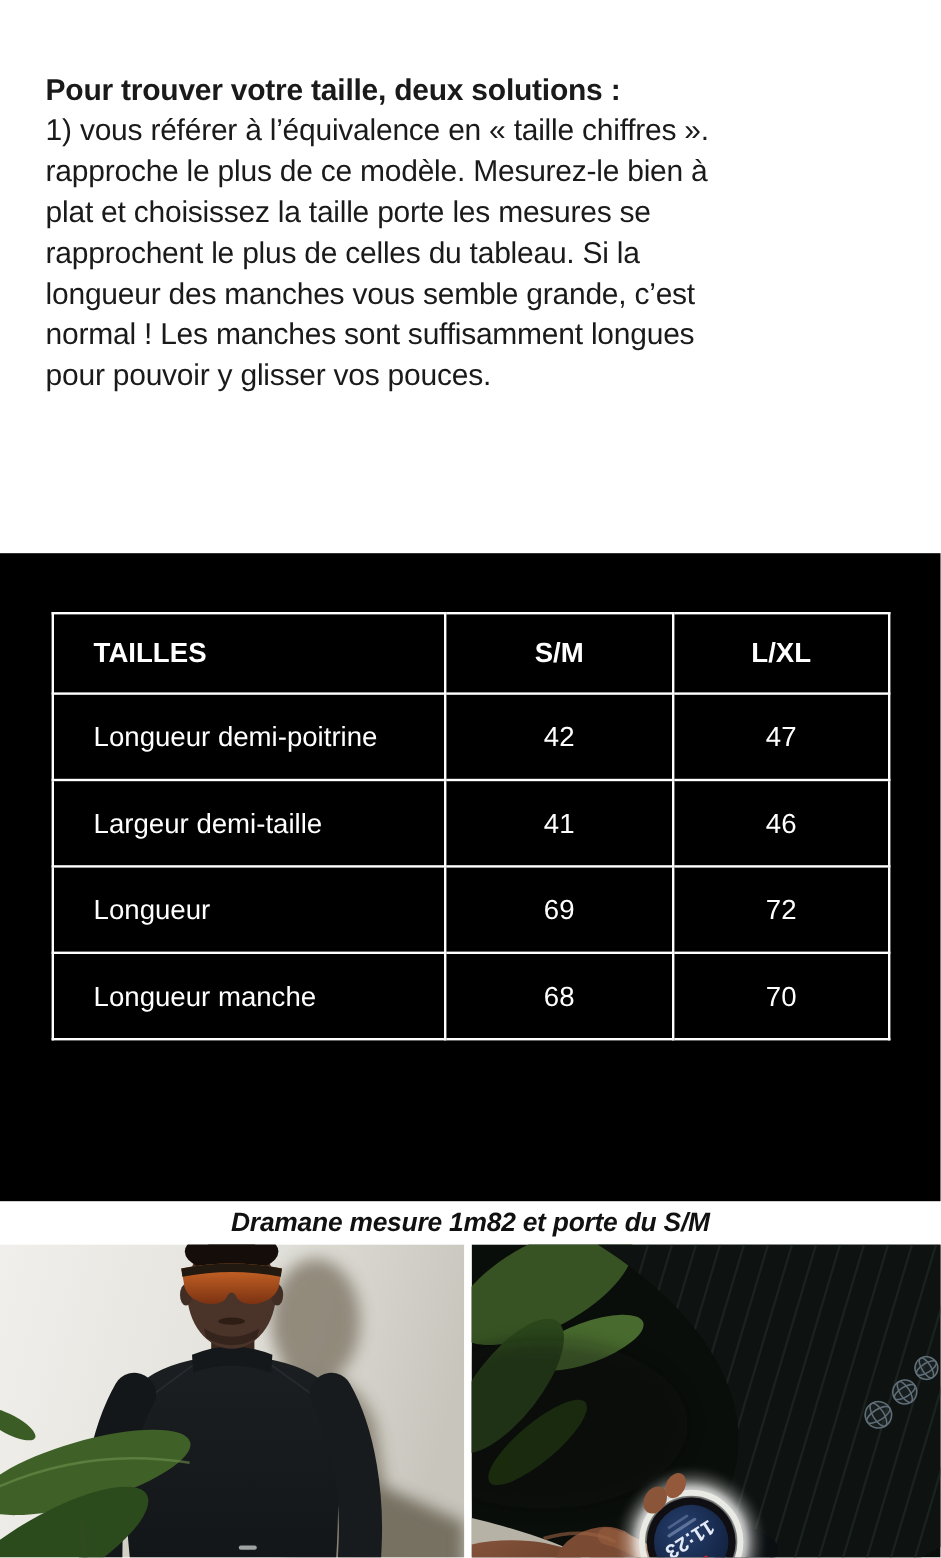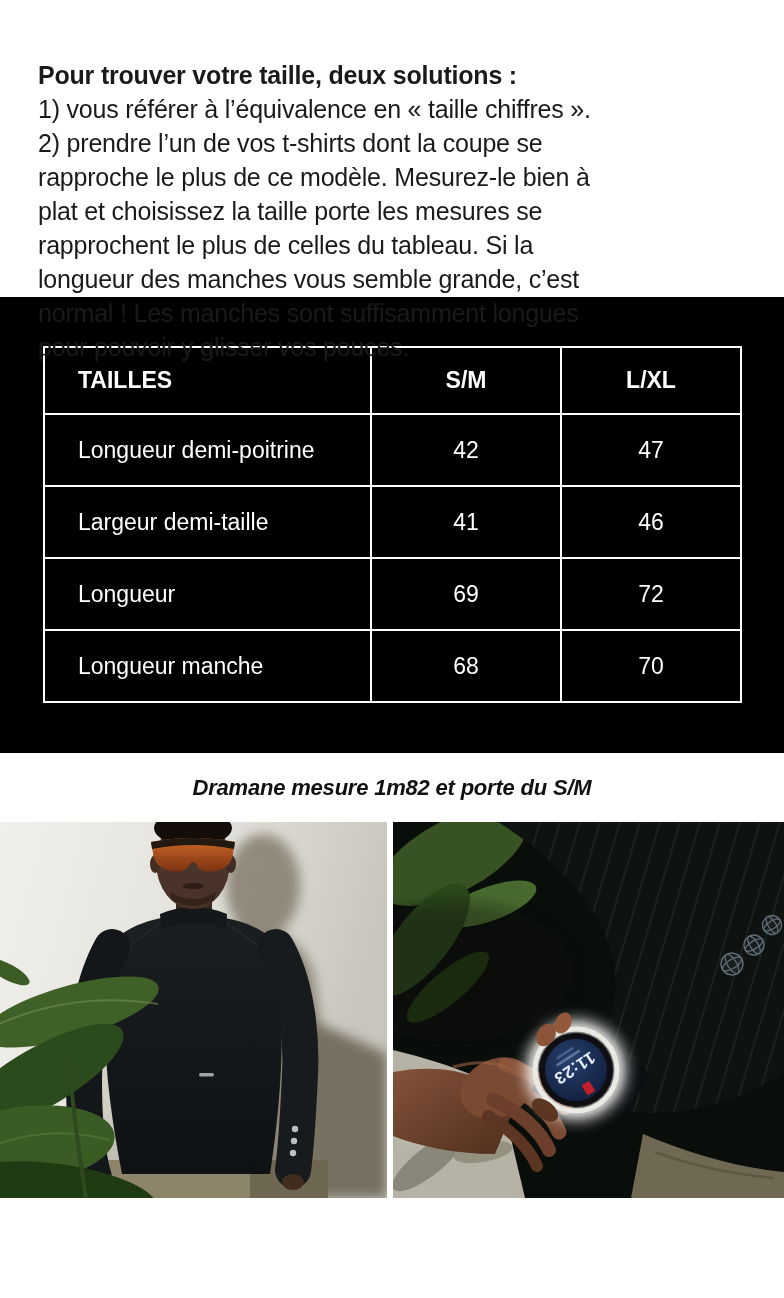--- a/index.html
+++ b/index.html
@@ -1,55 +1,54 @@
 <!DOCTYPE html>
 <html><head>
 <meta charset="utf-8">
 <style>
   * { margin: 0; padding: 0; box-sizing: border-box; }
   html, body { width: 784px; background: #ffffff; }
   body { font-family: "Liberation Sans", "DejaVu Sans", sans-serif; }
   .page { width: 784px; height: 1298px; overflow: hidden; background: #ffffff; position: relative; }
 
   
-  .intro { height: 297px; padding: 58px 30px 0 38px; color: #1a1a1a; }
+  .intro { height: 461px; padding: 58px 30px 0 38px; color: #1a1a1a; }
   .intro-line { font-size: 25px; line-height: 34px; white-space: nowrap; letter-spacing: -0.2px; }
   .intro-line.bold { font-weight: bold; }
 
   
-  .black-band { height: 456px; background: #000000; overflow: hidden; }
+  .black-band { height: 540px; background: #000000; overflow: hidden; }
   .size-table { margin: 49px 0 0 43px; border-collapse: collapse; table-layout: fixed; width: 697px; color: #ffffff; }
   .size-table th, .size-table td { border: 2px solid #ffffff; background: #000000; font-size: 23px; font-weight: normal; }
   .size-table thead tr { height: 67px; }
   .size-table tbody tr { height: 72px; }
   .size-table .c-label { width: 327px; text-align: left; padding-left: 33px; }
   .size-table .c-sm { width: 190px; text-align: center; }
   .size-table .c-lxl { width: 180px; text-align: center; }
   .size-table thead th { font-weight: bold; }
 
   
-  .caption-band { height: 69px; display: flex; align-items: center; justify-content: center; }
+  .caption-band { height: 36px; display: flex; align-items: center; justify-content: center; }
   .caption-text { font-size: 22px; font-weight: bold; font-style: italic; color: #111111; letter-spacing: -0.2px; }
 
   
   .photos { height: 376px; display: flex; background: #ffffff; }
   .photo { display: block; height: 376px; }
   .photo-left { width: 387px; }
   .photo-gap { width: 6px; background: #ffffff; }
   .photo-right { width: 391px; }
 </style>
 </head>
 <body>
 
 <div class="page">
 
   <section class="intro">
     <p class="intro-line bold">Pour trouver votre taille, deux solutions :</p>
     <p class="intro-line">1) vous référer à l’équivalence en « taille chiffres ».</p>
-    <p class="intro-line">2) prendre l’un de vos t-shirts dont la coupe se</p>
     <p class="intro-line">rapproche le plus de ce modèle. Mesurez-le bien à</p>
     <p class="intro-line">plat et choisissez la taille porte les mesures se</p>
     <p class="intro-line">rapprochent le plus de celles du tableau. Si la</p>
     <p class="intro-line">longueur des manches vous semble grande, c’est</p>
     <p class="intro-line">normal ! Les manches sont suffisamment longues</p>
     <p class="intro-line">pour pouvoir y glisser vos pouces.</p>
   </section>
 
   <section class="black-band">
     <table class="size-table">

